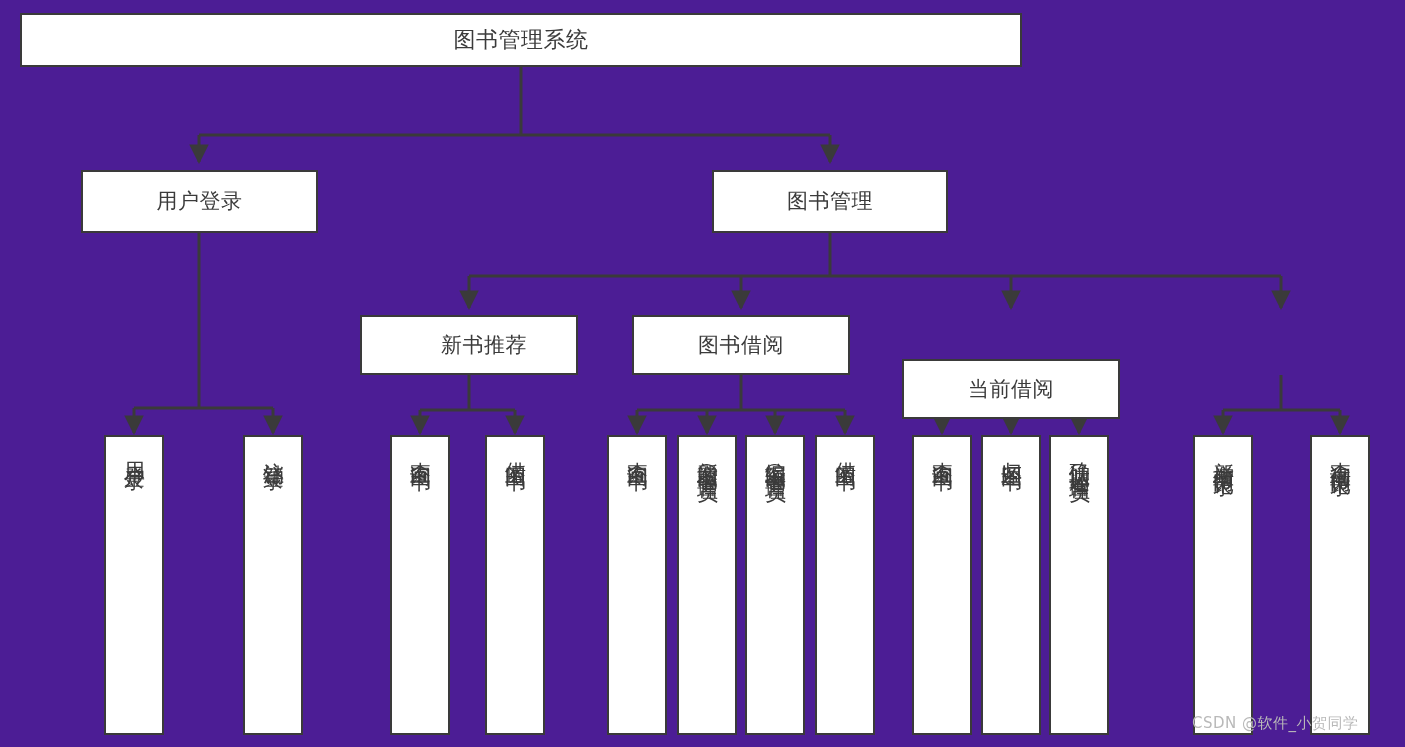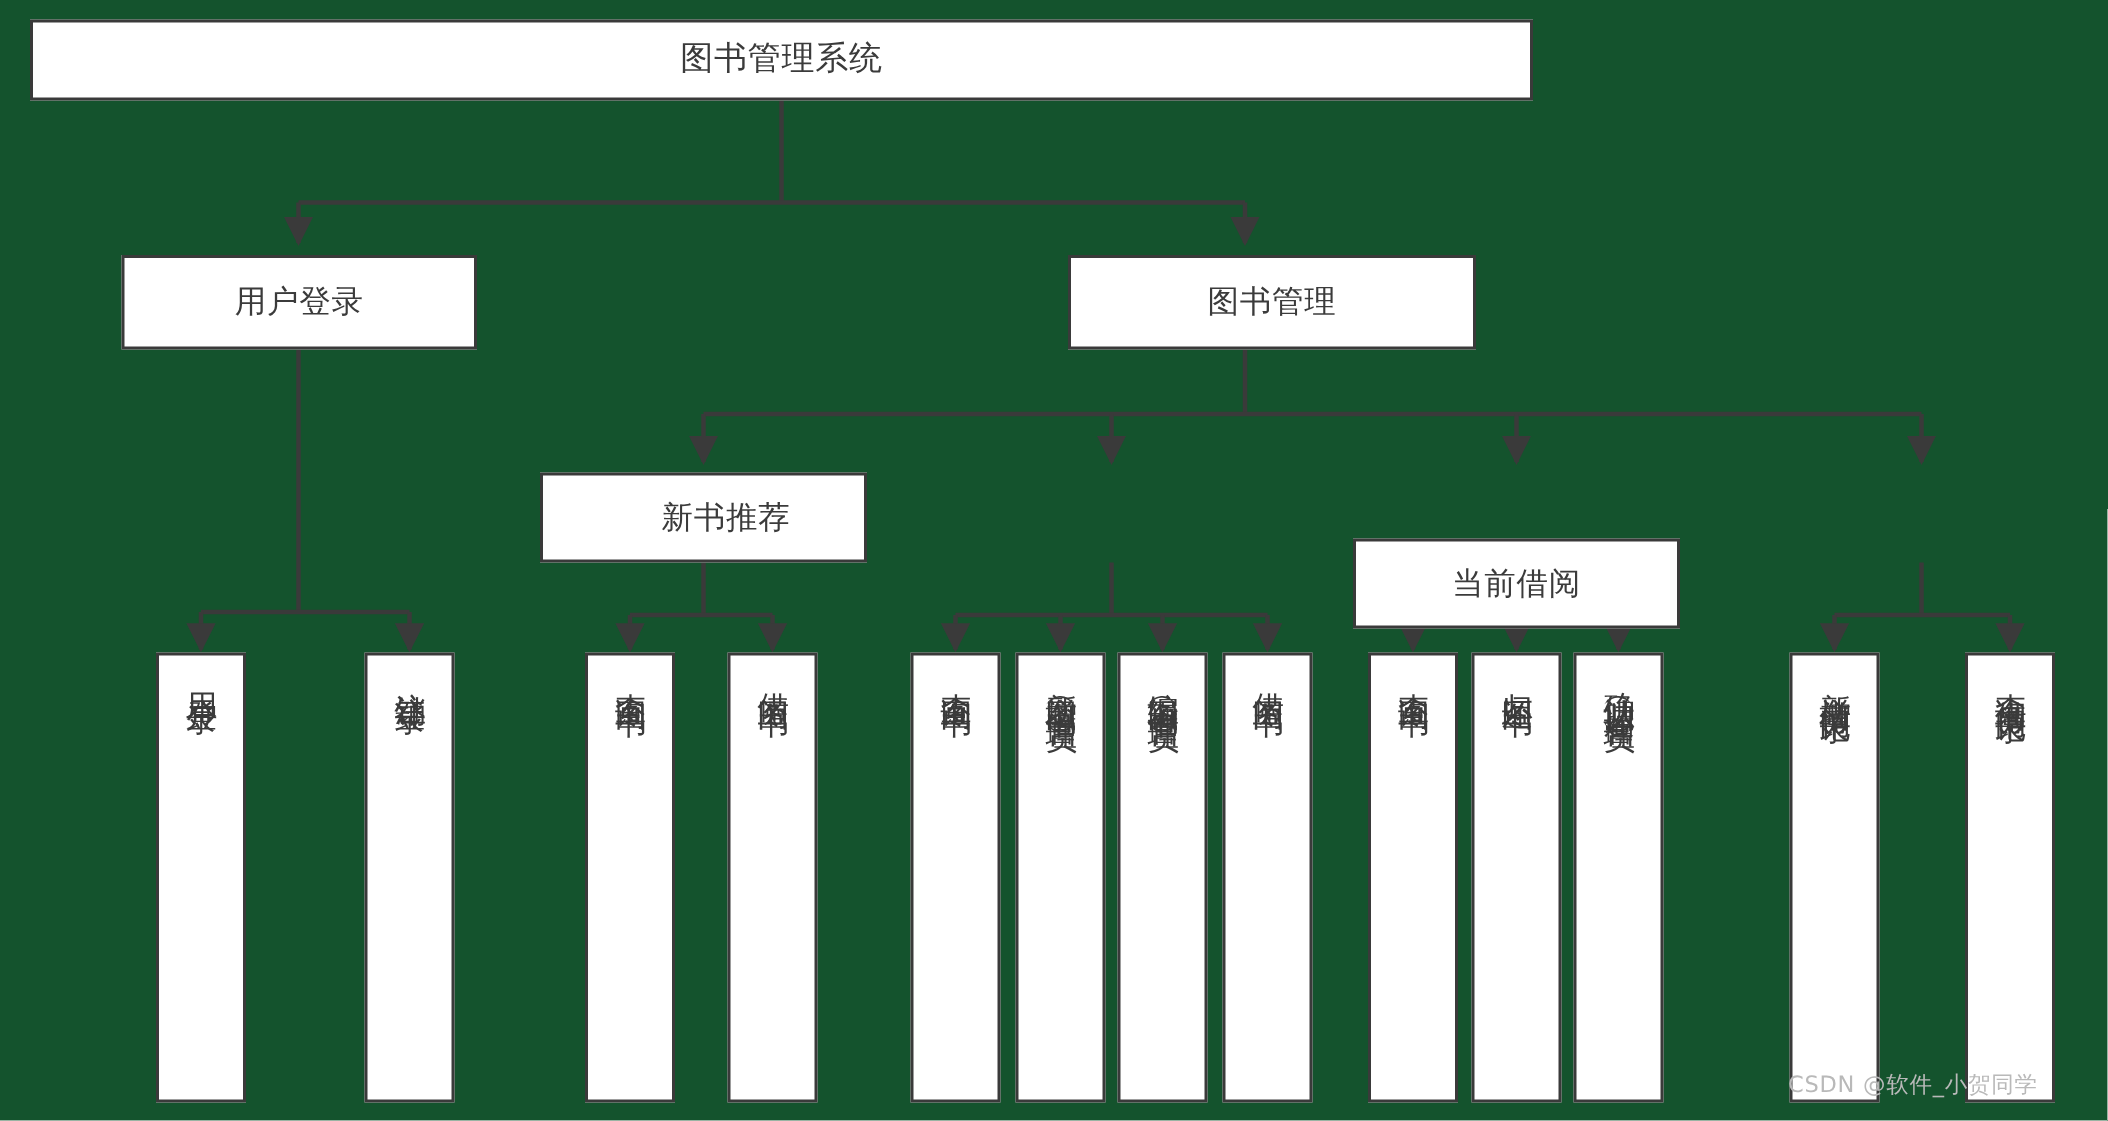--- a/index.html
+++ b/index.html
@@ -4,21 +4,21 @@
 <style>
   html,body{margin:0;padding:0;background:#ffffff;}
   body{
     font-family:"DejaVu Sans","Liberation Sans",sans-serif;
     color:#2b2b2b;
   }
   #canvas{
     position:relative;
     width:1405px;
     height:747px;
-    background:#14532d;
+    background:#4c1d95;
     overflow:hidden;
   }
   svg#edges{
     position:absolute;
     left:0; top:0;
     width:1405px;
     height:747px;
     pointer-events:none;
   }
   .node{
@@ -121,28 +121,31 @@
   </svg>
 
   <div class="node horiz root" style="left:20px; top:13px; width:1002px; height:54px;">
     <span class="label">图书管理系统</span>
   </div>
 
   <div class="node horiz" style="left:81px; top:170px; width:237px; height:63px;">
     <span class="label">用户登录</span>
   </div>
 
-  <div class="node horiz" style="left:712px; top:170px; width:272px; height:63px;">
+  <div class="node horiz" style="left:712px; top:170px; width:236px; height:63px;">
     <span class="label">图书管理</span>
   </div>
 
   <div class="node horiz" style="left:360px; top:315px; width:218px; height:60px;padding-left:30px;">
     <span class="label">新书推荐</span>
   </div>
 
+  <div class="node horiz" style="left:632px; top:315px; width:218px; height:60px;">
+    <span class="label">图书借阅</span>
+  </div>
 
   <div class="node horiz" style="left:902px; top:315px; width:218px; height:60px;margin-top:44px;">
     <span class="label">当前借阅</span>
   </div>
 
 
   <div class="node vert" style="left:104px; top:435px; width:60px; height:300px;">
     <span class="label">用户登录</span>
   </div>
 

